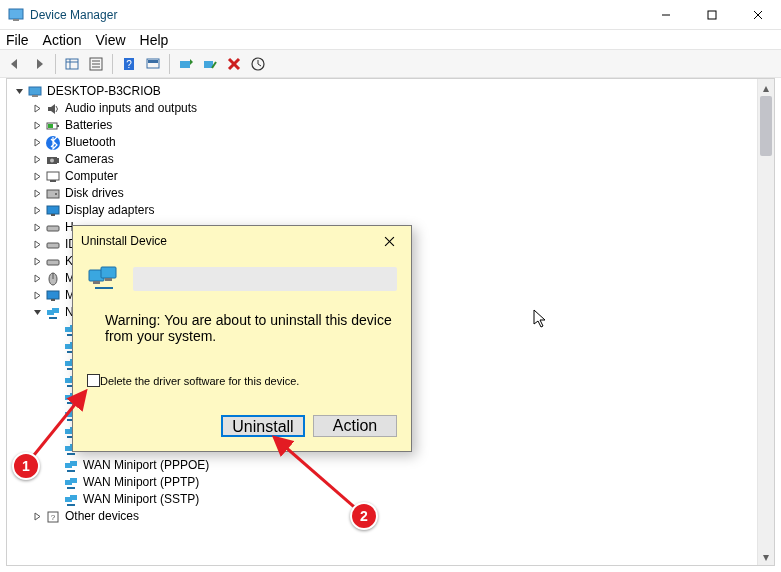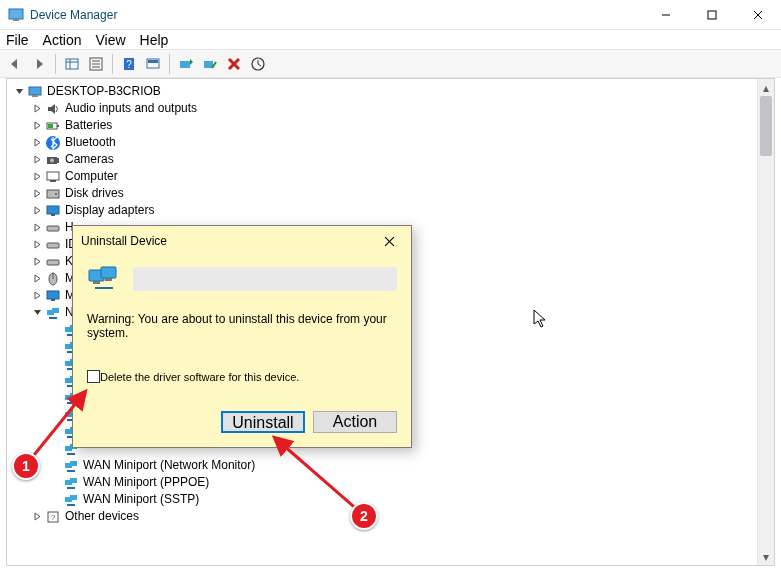--- a/index.html
+++ b/index.html
@@ -36,21 +36,21 @@
   .vscroll .thumb { position:absolute; left:2px; right:2px; top:17px; height:60px; background:#c2c3c9; border-radius:2px; }
 
   
   .dialog { position:absolute; width:340px; left:72px; top:225px; background:#fef9c3; border:1px solid #7a7a7a; box-shadow:4px 4px 12px rgba(0,0,0,.25); }
   .dialog .dlg-title { height:30px; display:flex; align-items:center; padding:0 8px; font-size:12px; }
   .dialog .dlg-title .dlg-x { margin-left:auto; width:28px; height:24px; display:flex; align-items:center; justify-content:center; }
   .dialog .dlg-body { padding:8px 14px 14px 14px; }
   .dlg-head { display:flex; align-items:center; gap:10px; margin-bottom:18px; }
   .dlg-head .dev-icon { width:36px; height:30px; }
   .dlg-head .name-blur { flex:1; height:24px; background:#e9e9e9; border-radius:2px; }
-  .dlg-warn { font-size:12px; margin-bottom:30px; }
+  .dlg-warn { font-size:14px; margin-bottom:30px;margin-left:18px; }
   .dlg-check { display:flex; align-items:center; gap:0; font-size:11px; margin-bottom:28px; }
   .dlg-check .cb { width:13px; height:13px; border:1px solid #333; background:#fff; }
   .dlg-buttons { display:flex; justify-content:flex-end; gap:8px; }
   .dlg-buttons button { width:84px; height:22px; font-size:16px; background:#e1e1e1; border:1px solid #adadad; }
   .dlg-buttons button.primary { border:2px solid #0078d7; background:#e1e1e1; }
 
   
   .annot { position:absolute; pointer-events:none; }
   .badge { width:28px; height:28px; border-radius:50%; background:#e31b23; border:2px solid #fff; display:flex; align-items:center; justify-content:center; color:#fff; font-weight:bold; font-size:14px; box-shadow:0 1px 3px rgba(0,0,0,.4); }
 
@@ -449,32 +449,32 @@
       </div>
       <div class="tree-row indent-2">
         <span class="twisty"></span>
         <span class="icon">
           <svg viewBox="0 0 16 16">
             <rect x="2" y="5" width="7" height="5" fill="#3aa7e0"></rect>
             <rect x="7" y="3" width="7" height="5" fill="#3aa7e0"></rect>
             <line x1="4" y1="13" x2="12" y2="13" stroke="#1d6fa5" stroke-width="2"></line>
           </svg>
         </span>
-        <span>WAN Miniport (Network Monitor)</span>
-      </div>
-      <div class="tree-row indent-2">
-        <span class="twisty"></span>
-        <span class="icon">
-          <svg viewBox="0 0 16 16">
-            <rect x="2" y="5" width="7" height="5" fill="#3aa7e0"></rect>
-            <rect x="7" y="3" width="7" height="5" fill="#3aa7e0"></rect>
-            <line x1="4" y1="13" x2="12" y2="13" stroke="#1d6fa5" stroke-width="2"></line>
-          </svg>
-        </span>
         <span>WAN Miniport (PPPOE)</span>
+      </div>
+      <div class="tree-row indent-2">
+        <span class="twisty"></span>
+        <span class="icon">
+          <svg viewBox="0 0 16 16">
+            <rect x="2" y="5" width="7" height="5" fill="#3aa7e0"></rect>
+            <rect x="7" y="3" width="7" height="5" fill="#3aa7e0"></rect>
+            <line x1="4" y1="13" x2="12" y2="13" stroke="#1d6fa5" stroke-width="2"></line>
+          </svg>
+        </span>
+        <span>WAN Miniport (PPTP)</span>
       </div>
       <div class="tree-row indent-2">
         <span class="twisty"></span>
         <span class="icon">
           <svg viewBox="0 0 16 16">
             <rect x="2" y="5" width="7" height="5" fill="#3aa7e0"></rect>
             <rect x="7" y="3" width="7" height="5" fill="#3aa7e0"></rect>
             <line x1="4" y1="13" x2="12" y2="13" stroke="#1d6fa5" stroke-width="2"></line>
           </svg>
         </span>

